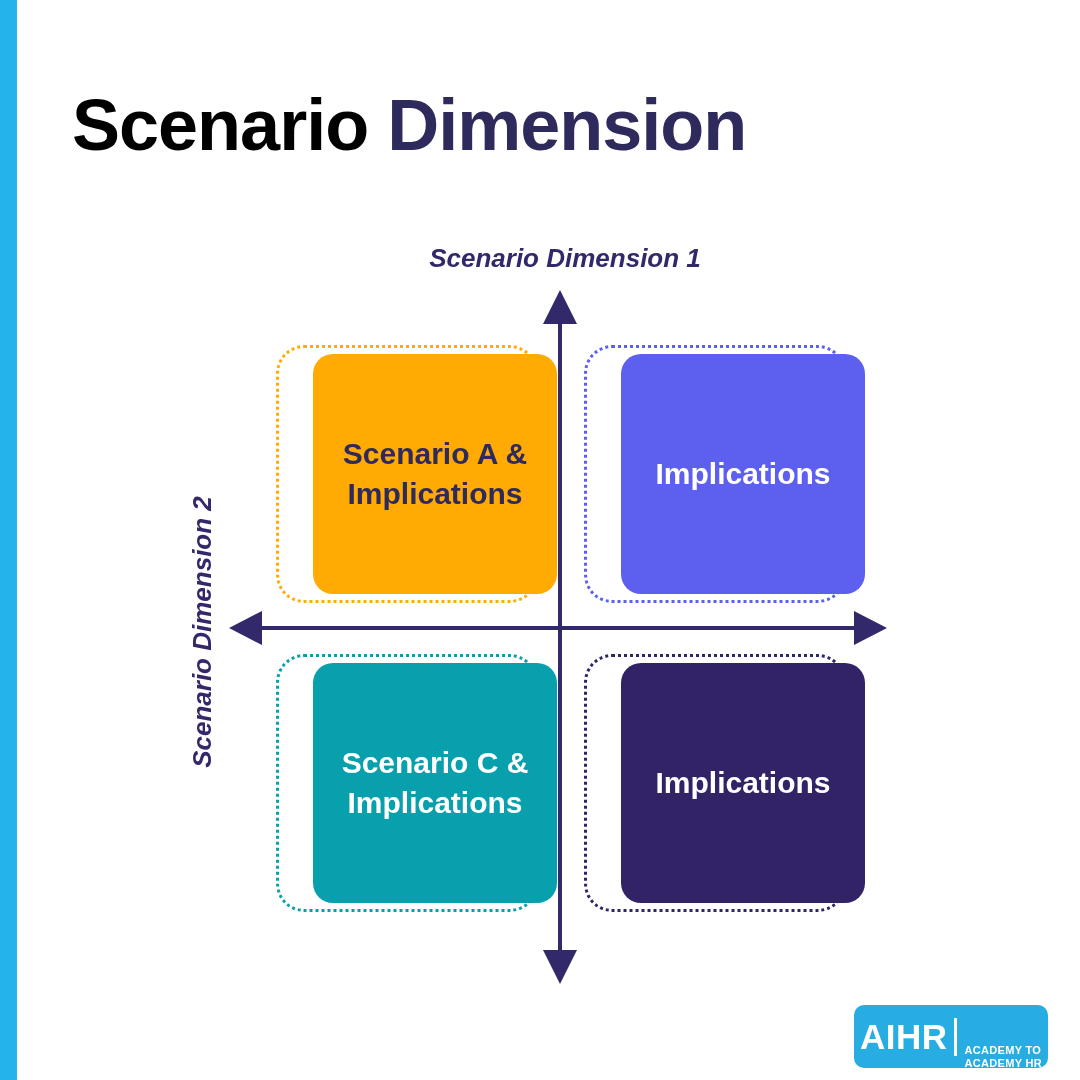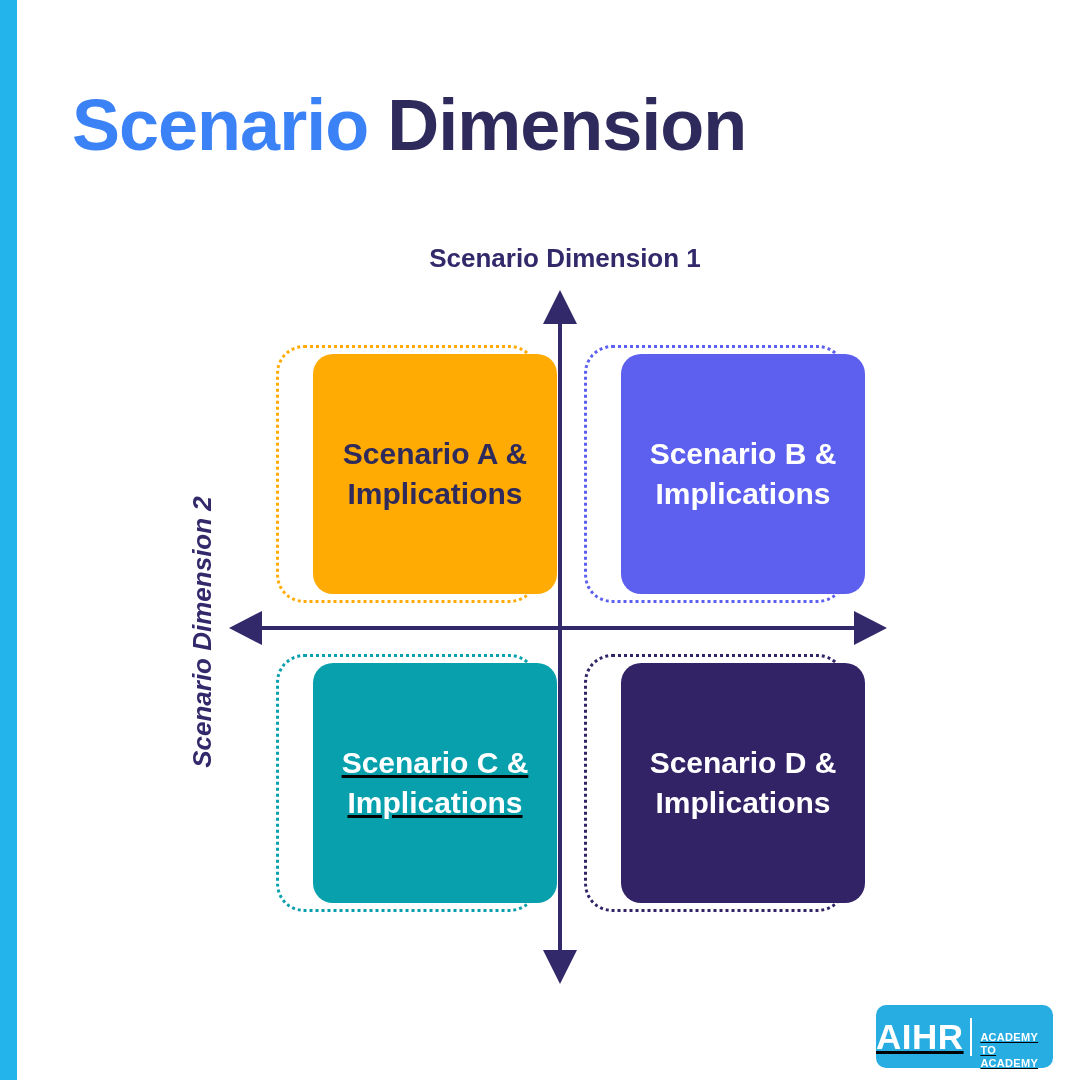--- a/index.html
+++ b/index.html
@@ -28,20 +28,21 @@
     font-weight: 700;
     letter-spacing: -1px;
     white-space: nowrap;
   }
   .axis-label-1 {
     position: absolute;
     left: 365px; top: 243px;
     width: 400px;
     text-align: center;
     font-size: 26px;
+    font-style: italic;
     font-weight: 700;
     color: var(--axis, #32296B);
   }
   .axis-label-2 {
     position: absolute;
     left: 31px; top: 618px;
     width: 340px; height: 28px;
     text-align: center;
     font-size: 26px;
     font-style: italic;
@@ -89,45 +90,44 @@
   .quadrant {
     position: absolute;
     width: 262px; height: 258px;
     border: 3px dotted #999;
     border-radius: 28px;
     padding: 6px;
     box-sizing: border-box;
   }
   .q-a { left: 276px; top: 345px; }
   .q-b { left: 584px; top: 345px; }
-  .q-c { left: 276px; top: 654px; text-decoration: underline; }
+  .q-c { left: 276px; top: 654px; }
   .q-d { left: 584px; top: 654px; }
   .q-fill {
     width: 100%; height: 100%;
     border-radius: 20px;
     display: flex;
     flex-direction: column;
     align-items: center;
     justify-content: center;
     text-align: center;
     font-size: 30px;
     font-weight: 700;
     line-height: 40px;
     margin-left: 28px;
   }
   .logo {
     position: absolute;
-    left: 876px; top: 1005px;
-    width: 177px; height: 63px;
+    left: 854px; top: 1005px;
+    width: 194px; height: 63px;
     border-radius: 10px;
     display: flex;
     align-items: center;
     justify-content: center;
     background: #28ADE3;
-    text-decoration: underline;
   }
   .logo-brand {
     color: #ffffff;
     font-size: 35px;
     font-weight: 700;
     letter-spacing: 0.5px;
   }
   .logo-divider {
     width: 3px; height: 38px;
     background: #ffffff;
@@ -143,21 +143,21 @@
   }
 </style>
 </head>
 <body>
 
 <div class="canvas" style="--bg: #FFFFFF; --stripe: #22B4EA; --axis: #32296B;">
 
   <div class="stripe" style="background: rgb(34, 180, 234);"></div>
 
   <h1 class="title" style="margin:0;">
-    <span style="color: #3b82f6;">Scenario</span><span>&nbsp;</span><span style="color: rgb(47, 42, 92);">Dimension</span>
+    <span style="color: #000000;">Scenario</span><span>&nbsp;</span><span style="color: rgb(47, 42, 92);">Dimension</span>
   </h1>
 
   <div class="axis-label-1">Scenario Dimension 1</div>
 
   <div class="axis-label-2">Scenario Dimension 2</div>
 
   <div class="v-line"></div>
   <div class="h-line"></div>
   <div class="arrow arrow-up"></div>
   <div class="arrow arrow-down"></div>
@@ -166,35 +166,33 @@
 
   <div class="quadrant q-a" style="border-color: rgb(255, 171, 3);">
     <div class="q-fill" style="background: rgb(255, 171, 3); color: rgb(47, 42, 92);">
       <span>Scenario A &amp;</span>
       <span>Implications</span>
     </div>
   </div>
 
   <div class="quadrant q-b" style="border-color: rgb(93, 95, 239);">
     <div class="q-fill" style="background: rgb(93, 95, 239); color: rgb(255, 255, 255);">
-      <span>Scenario B &amp;</span>
       <span>Implications</span>
     </div>
   </div>
 
   <div class="quadrant q-c" style="border-color: rgb(7, 160, 172);">
     <div class="q-fill" style="background: rgb(7, 160, 172); color: rgb(255, 255, 255);">
       <span>Scenario C &amp;</span>
       <span>Implications</span>
     </div>
   </div>
 
   <div class="quadrant q-d" style="border-color: rgb(50, 35, 102);">
     <div class="q-fill" style="background: rgb(50, 35, 102); color: rgb(255, 255, 255);">
-      <span>Scenario D &amp;</span>
       <span>Implications</span>
     </div>
   </div>
 
   <div class="logo" style="background: rgb(40, 173, 227);">
     <span class="logo-brand">AIHR</span>
     <span class="logo-divider"></span>
     <span class="logo-tagline">
       <span>ACADEMY TO</span><br>
       <span>ACADEMY HR</span>

